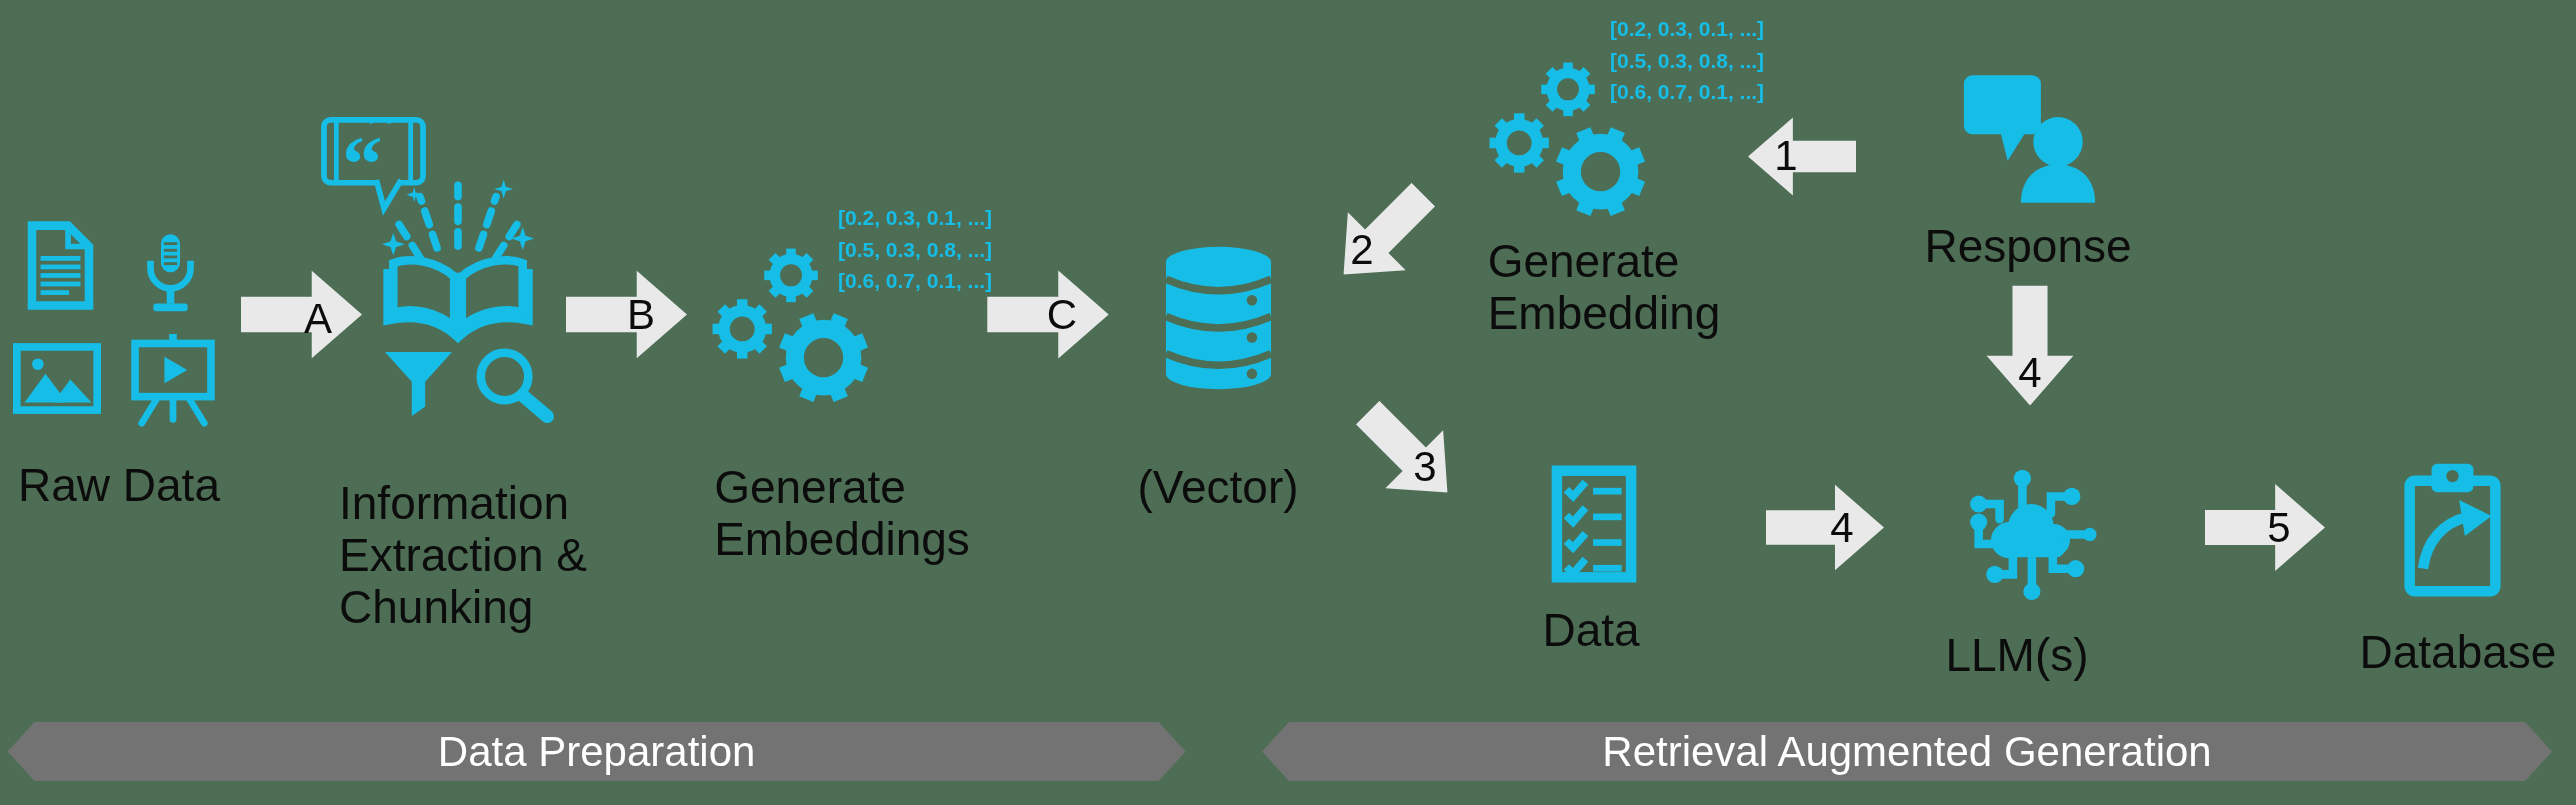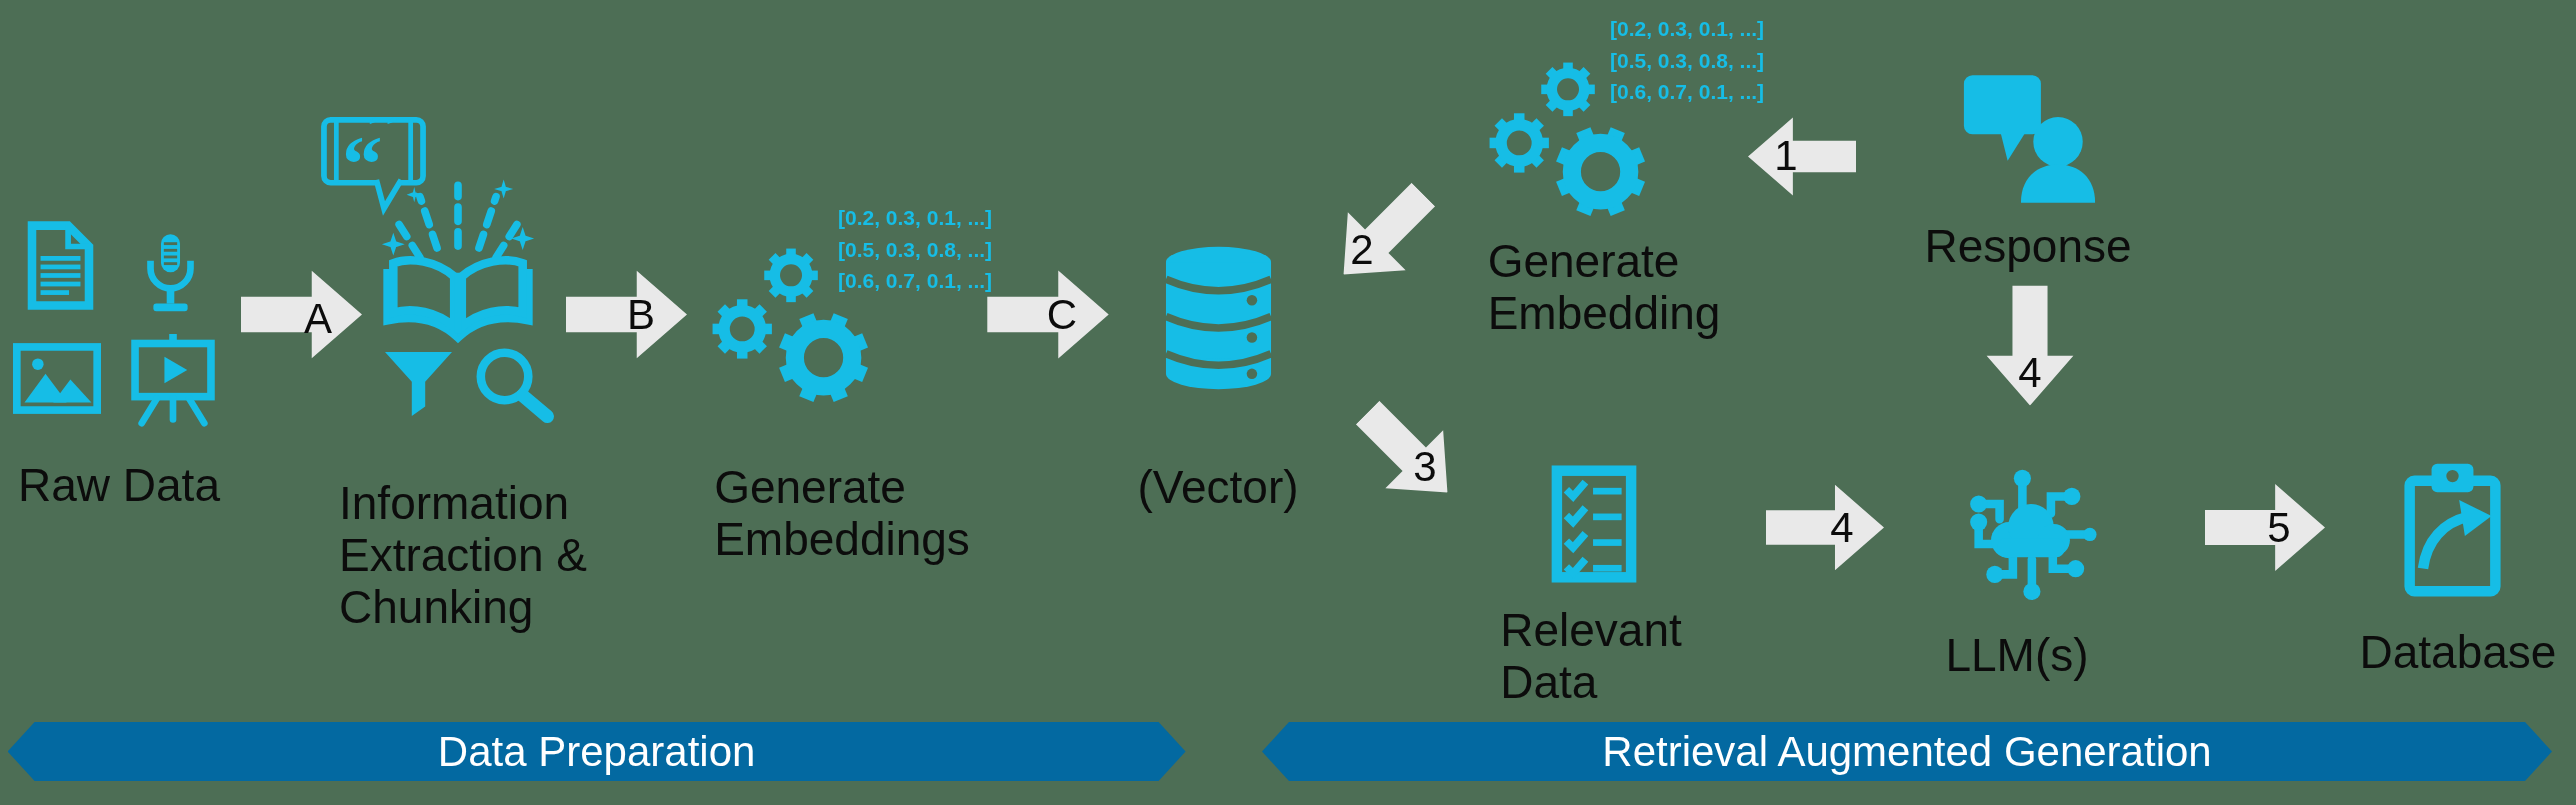--- a/index.html
+++ b/index.html
@@ -5,21 +5,21 @@
   html,body{margin:0;padding:0;background:#4d6e55;}
   .stage{position:relative;width:2576px;height:805px;background:#4d6e55;
          font-family:"Liberation Sans",sans-serif;overflow:hidden;}
   .abs{position:absolute;}
   .label{position:absolute;color:#0c0c0c;font-size:46px;line-height:52px;
          text-align:left;transform:translateX(-50%);white-space:nowrap;}
   .arrow-label{position:absolute;color:#0c0c0c;font-size:42px;
          transform:translate(-50%,-50%);}
   .vectors{position:absolute;color:#16bde6;font-weight:bold;font-size:21px;
          line-height:31.5px;white-space:nowrap;}
-  .banner{position:absolute;height:59px;background:#0369a1;display:flex;
+  .banner{position:absolute;height:59px;background:#737373;display:flex;
          align-items:center;justify-content:center;color:#fff;font-size:42px;
          clip-path:polygon(27px 0,calc(100% - 27px) 0,100% 50%,
                            calc(100% - 27px) 100%,27px 100%,0 50%);}
   svg{display:block;}
 </style>
 </head>
 <body>
 
 <div class="stage">
 
@@ -336,21 +336,20 @@
   <div class="label" style="left:1604px;top:235px">
     <div>Generate</div>
     <div>Embedding</div>
   </div>
 
   <div class="label" style="left:2028px;top:220px">
     <div>Response</div>
   </div>
 
   <div class="label" style="left:1591px;top:604px">
-    <div>Relevant</div>
     <div>Data</div>
   </div>
 
   <div class="label" style="left:2017px;top:629px">
     <div>LLM(s)</div>
   </div>
 
   <div class="label" style="left:2458px;top:626px">
     <div>Database</div>
   </div>

